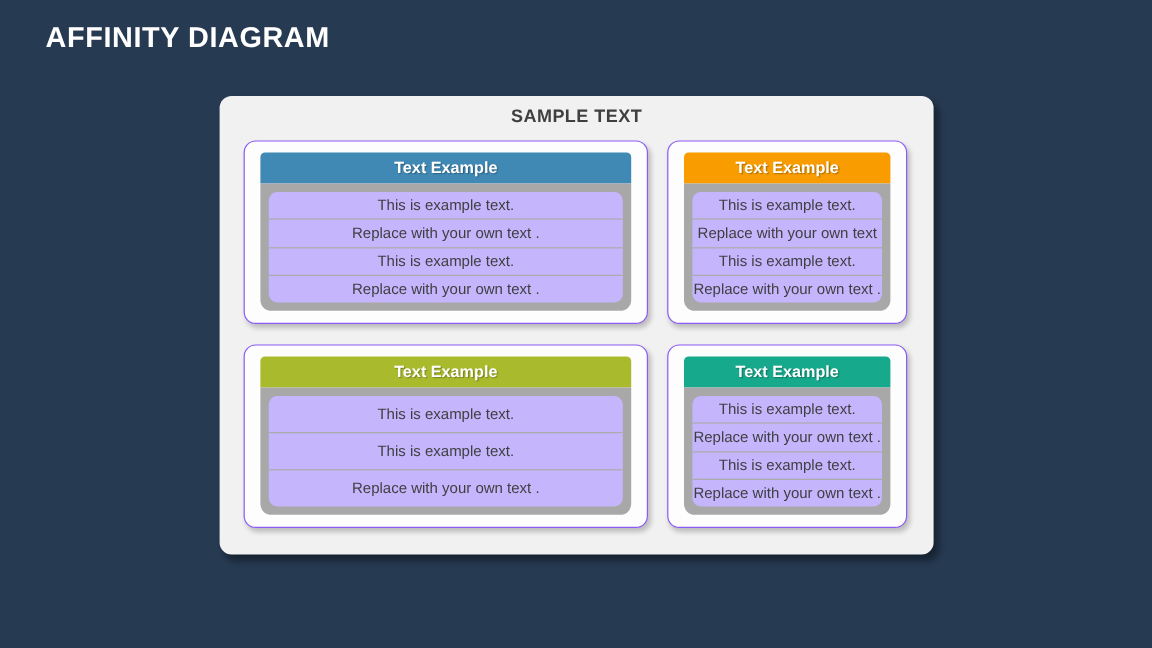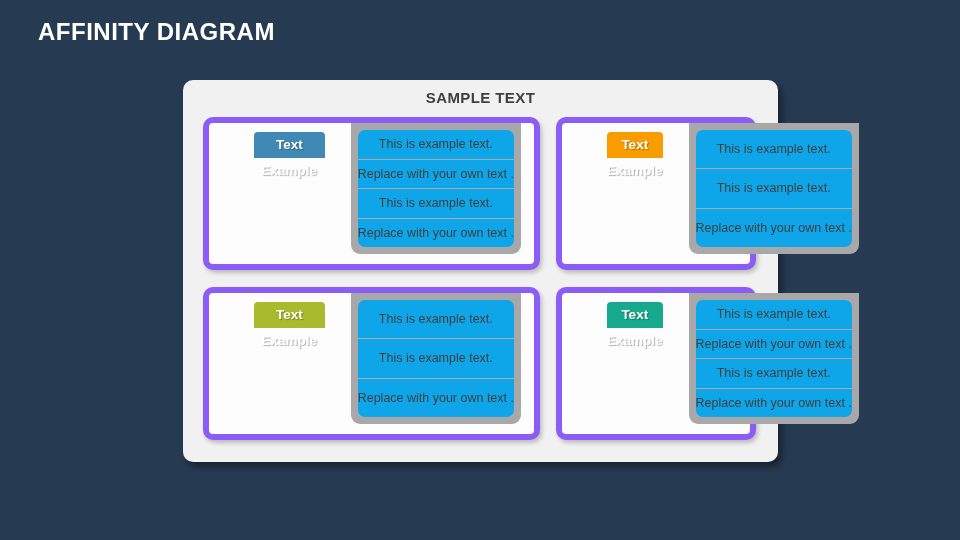--- a/index.html
+++ b/index.html
@@ -32,27 +32,26 @@
     text-align: center;
     color: #3f3f3f;
     font-size: 15px;
     font-weight: 700;
     letter-spacing: 0.4px;
   }
   .card {
     position: absolute;
     height: 153px;
     background: #fdfdfd;
-    border: 6px solid #8b5cf6;
+    border: 1px solid #8b5cf6;
     border-radius: 10px;
     box-shadow: 2px 3px 4px rgba(0,0,0,0.22);
     box-sizing: border-box;
     display: flex;
-    flex-direction: row;
-    padding-left: 32px;
+    flex-direction: column;
   }
   .card.tl { left: 20px;  top: 37px;  width: 337px; }
   .card.tr { left: 373px; top: 37px;  width: 200px; }
   .card.bl { left: 20px;  top: 207px; width: 337px; }
   .card.br { left: 373px; top: 207px; width: 200px; }
   .card-header {
     margin: 9px 13px 0 13px;
     height: 26px;
     line-height: 26px;
     border-radius: 4px 4px 0 0;
@@ -66,21 +65,21 @@
     margin: 0 13px 10px 13px;
     flex: 1;
     background: #a8a8a8;
     border-radius: 0 0 9px 9px;
     padding: 7px;
     box-sizing: border-box;
     display: flex;
   }
   .rows {
     flex: 1;
-    background: #0ea5e9;
+    background: #c4b5fd;
     border-radius: 7px;
     overflow: hidden;
     display: flex;
     flex-direction: column;
   }
   .row {
     flex: 1;
     display: flex;
     align-items: center;
     justify-content: center;
@@ -109,20 +108,21 @@
         <div class="row">Replace with your own text .</div>
       </div>
     </div>
   </div>
 
   <div class="card tr">
     <div class="card-header" style="background: rgb(248, 156, 0);">Text Example</div>
     <div class="card-frame">
       <div class="rows">
         <div class="row">This is example text.</div>
+        <div class="row">Replace with your own text</div>
         <div class="row">This is example text.</div>
         <div class="row">Replace with your own text .</div>
       </div>
     </div>
   </div>
 
   <div class="card bl">
     <div class="card-header" style="background: rgb(169, 186, 44);">Text Example</div>
     <div class="card-frame">
       <div class="rows">

